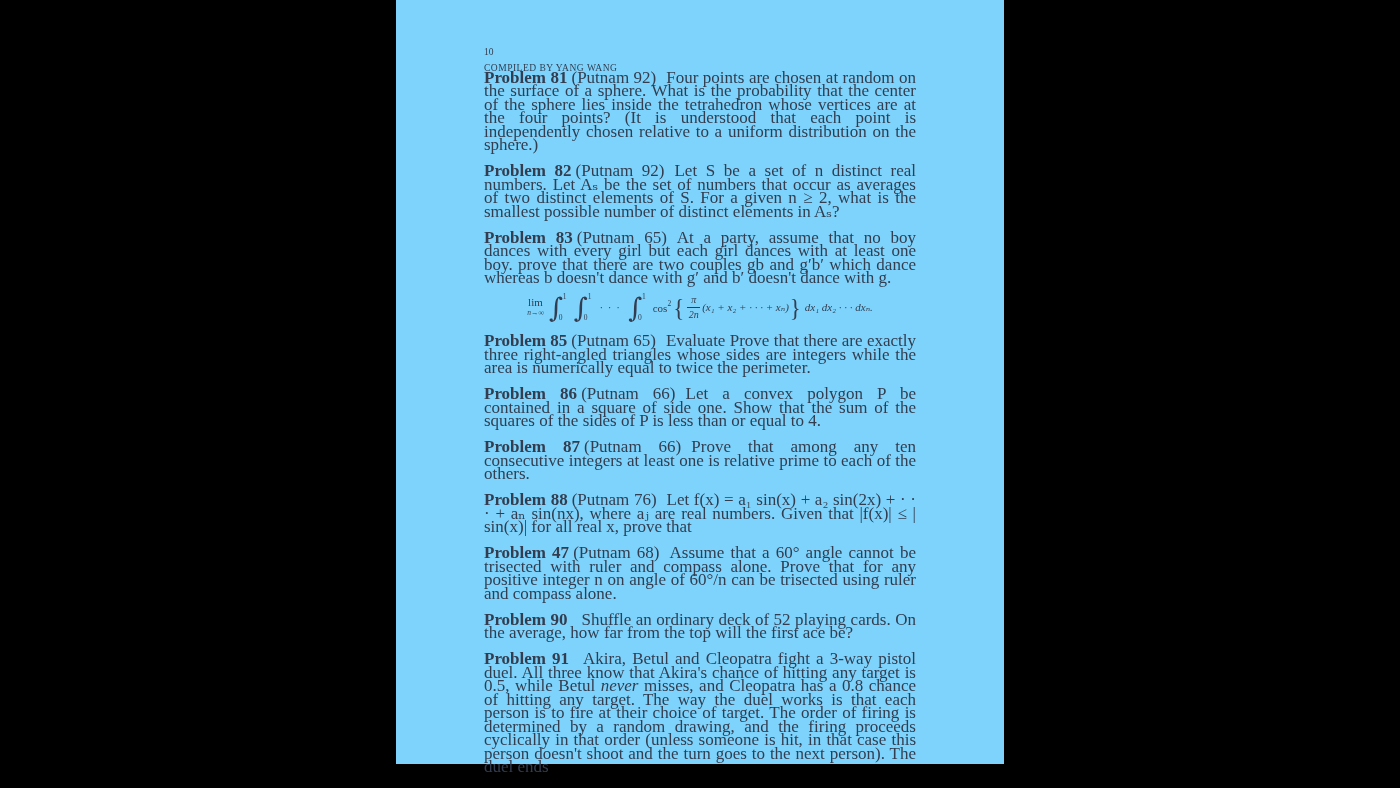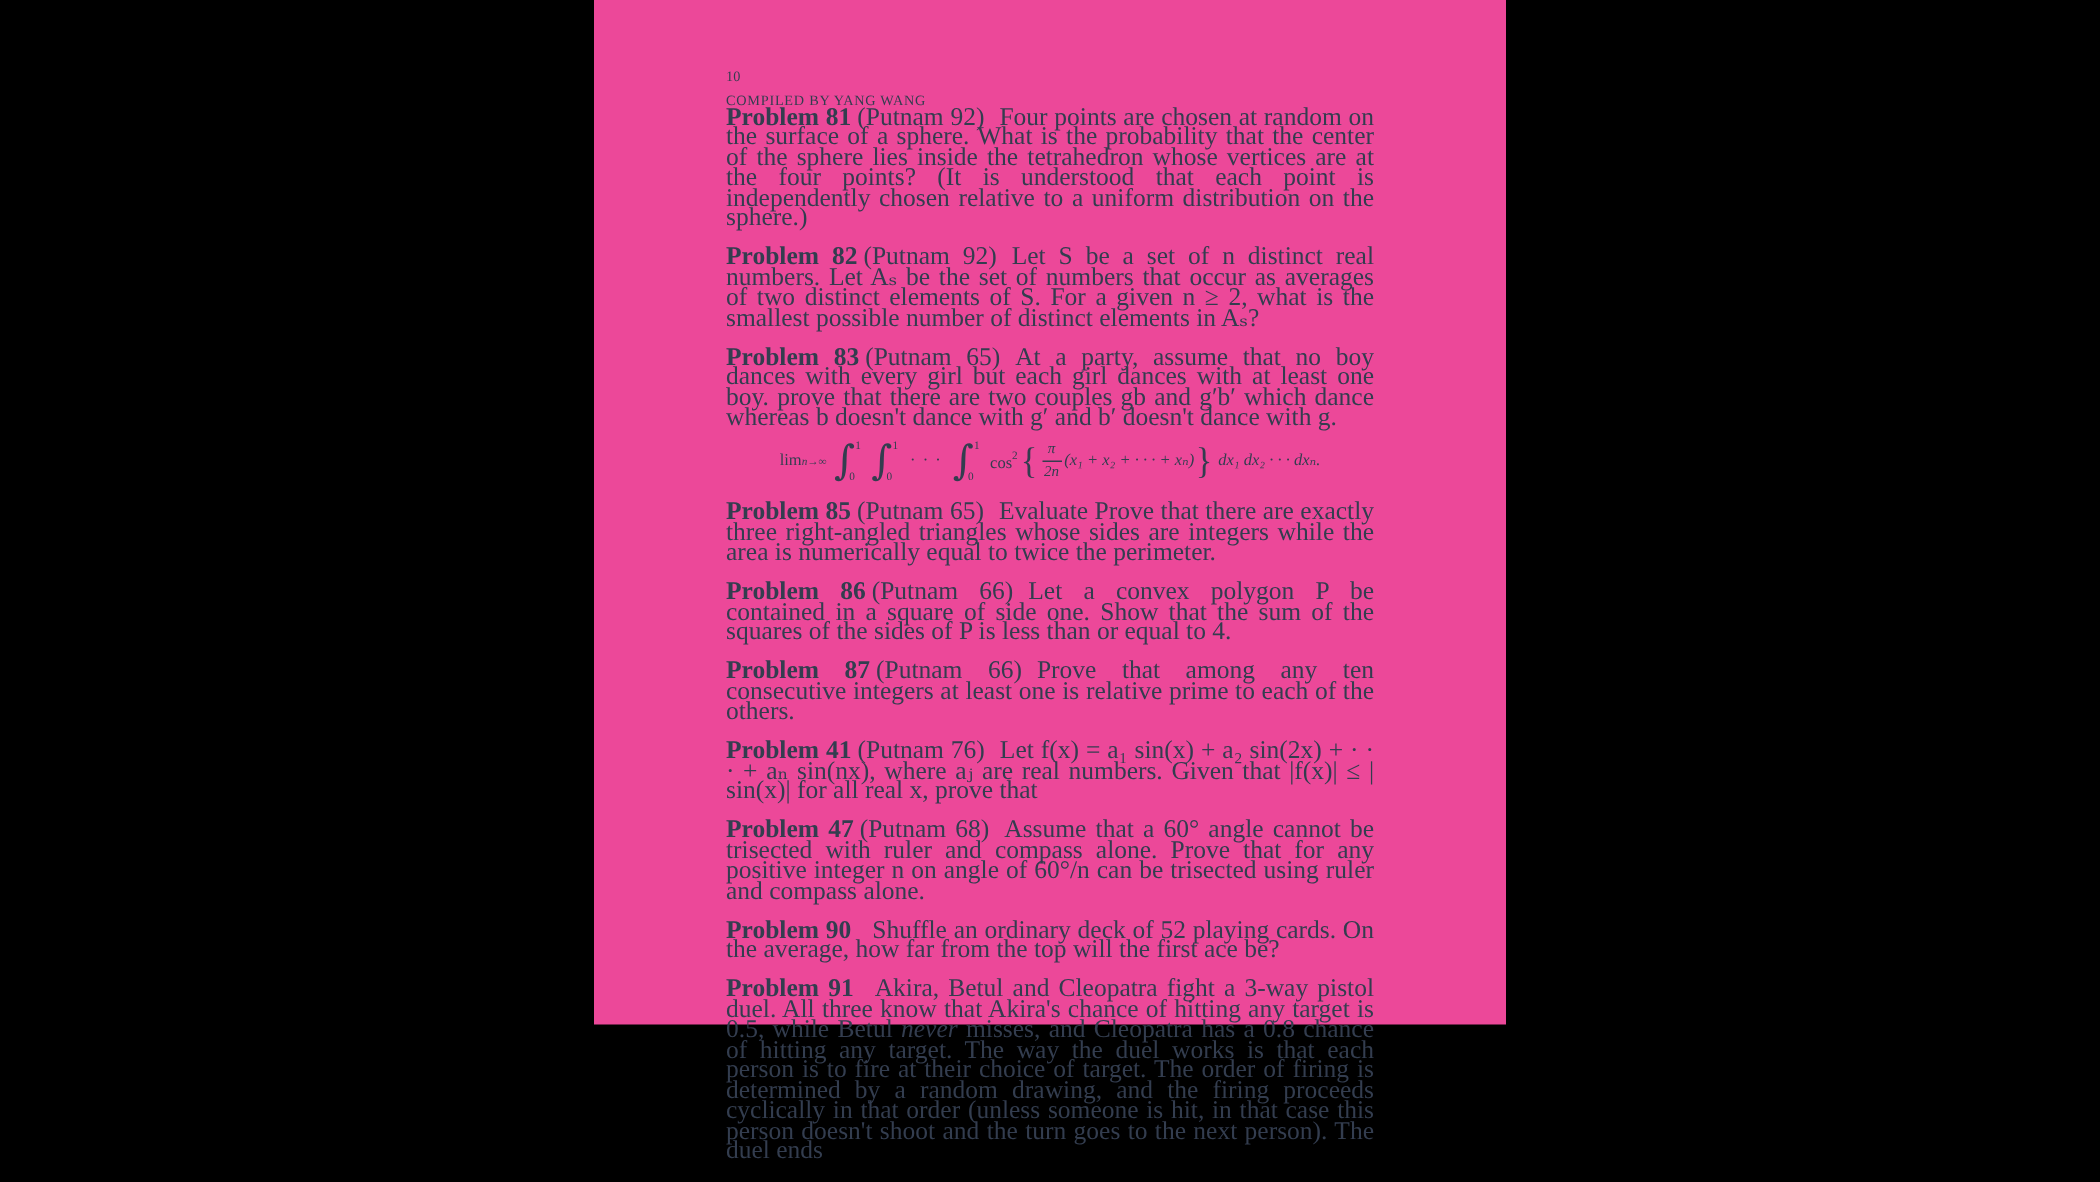--- a/index.html
+++ b/index.html
@@ -1,35 +1,35 @@
 <!DOCTYPE html>
 <html><head>
 <meta charset="utf-8">
 <style>
   html,body{margin:0;padding:0;background:#000;}
   .canvas{position:relative;width:1400px;height:788px;background:#000000;overflow:hidden;}
   .page{
-    position:absolute;left:396px;top:0;width:608px;height:683px;
-    background:#ec4899;color:#333d4f;
+    position:absolute;left:396px;top:0;width:608px;height:764px;
+    background:#7dd3fc;color:#333d4f;
     font-family:"Liberation Serif","DejaVu Serif",serif;
     box-sizing:border-box;
   }
   .content{padding:46px 88px 0 88px;}
   .pagehead{position:relative;height:12px;font-size:9.5px;line-height:12px;}
   .pageno{position:absolute;left:0;top:0;}
   .doctitle{position:absolute;left:0;right:0;top:16px;text-align:left;letter-spacing:0.5px;}
   .prob{margin:12.5px 0 0 0;font-size:17px;line-height:13.5px;text-align:justify;}
   .pnum{font-weight:bold;}
   .psrc{margin-left:4px;margin-right:10px;}
   
   .formula{
     display:flex;justify-content:center;align-items:center;
     margin:8px 0 2px 0;font-size:11px;line-height:1;
   }
-  .lim{display:inline-flex;flex-direction:row;align-items:center;margin-right:5px;}
+  .lim{display:inline-flex;flex-direction:column;align-items:center;margin-right:5px;}
   .lim-top{font-size:11px;}
   .lim-bot{font-size:7.5px;margin-top:1px;}
   .int{display:inline-flex;align-items:center;margin-right:7px;}
   .int-sign{font-size:27px;line-height:27px;font-family:"DejaVu Serif",serif;}
   .int-lims{display:inline-flex;flex-direction:column;justify-content:space-between;height:29px;font-size:7.5px;line-height:1;margin-left:0px;}
   .int-sup{align-self:flex-end;}
   .int-sub{align-self:flex-start;margin-left:-4px;}
   .cdots{margin:0 7px 0 1px;letter-spacing:1px;}
   .cosword{margin-right:1px;}
   .sup{font-size:7.5px;vertical-align:6px;}
@@ -97,21 +97,21 @@
         <span class="brace">}</span>
         <span class="diffs">dx₁ dx₂ · · · dxₙ.</span>
       </div>
 
       <p class="prob"><b class="pnum">Problem 85</b><span class="psrc">(Putnam 65)</span><span class="ptext">Evaluate Prove that there are exactly three right-angled triangles whose sides are integers while the area is numerically equal to twice the perimeter.</span></p>
 
       <p class="prob"><b class="pnum">Problem 86</b><span class="psrc">(Putnam 66)</span><span class="ptext">Let a convex polygon P be contained in a square of side one. Show that the sum of the squares of the sides of P is less than or equal to 4.</span></p>
 
       <p class="prob"><b class="pnum">Problem 87</b><span class="psrc">(Putnam 66)</span><span class="ptext">Prove that among any ten consecutive integers at least one is relative prime to each of the others.</span></p>
 
-      <p class="prob"><b class="pnum">Problem 41</b><span class="psrc">(Putnam 76)</span><span class="ptext">Let f(x) = a₁ sin(x) + a₂ sin(2x) + · · · + aₙ sin(nx), where aⱼ are real numbers. Given that |f(x)| ≤ | sin(x)| for all real x, prove that</span></p>
+      <p class="prob"><b class="pnum">Problem 88</b><span class="psrc">(Putnam 76)</span><span class="ptext">Let f(x) = a₁ sin(x) + a₂ sin(2x) + · · · + aₙ sin(nx), where aⱼ are real numbers. Given that |f(x)| ≤ | sin(x)| for all real x, prove that</span></p>
 
 
       <p class="prob"><b class="pnum">Problem 47</b><span class="psrc">(Putnam 68)</span><span class="ptext">Assume that a 60° angle cannot be trisected with ruler and compass alone. Prove that for any positive integer n on angle of 60°/n can be trisected using ruler and compass alone.</span></p>
 
       <p class="prob"><b class="pnum">Problem 90</b><span class="psrc"></span><span class="ptext">Shuffle an ordinary deck of 52 playing cards. On the average, how far from the top will the first ace be?</span></p>
 
       <p class="prob"><b class="pnum">Problem 91</b><span class="psrc"></span><span class="ptext">Akira, Betul and Cleopatra fight a 3-way pistol duel. All three know that Akira's chance of hitting any target is 0.5, while Betul </span><i>never</i><span class="ptext"> misses, and Cleopatra has a 0.8 chance of hitting any target. The way the duel works is that each person is to fire at their choice of target. The order of firing is determined by a random drawing, and the firing proceeds cyclically in that order (unless someone is hit, in that case this person doesn't shoot and the turn goes to the next person). The duel ends</span></p>
 
     </div>
   </div>

